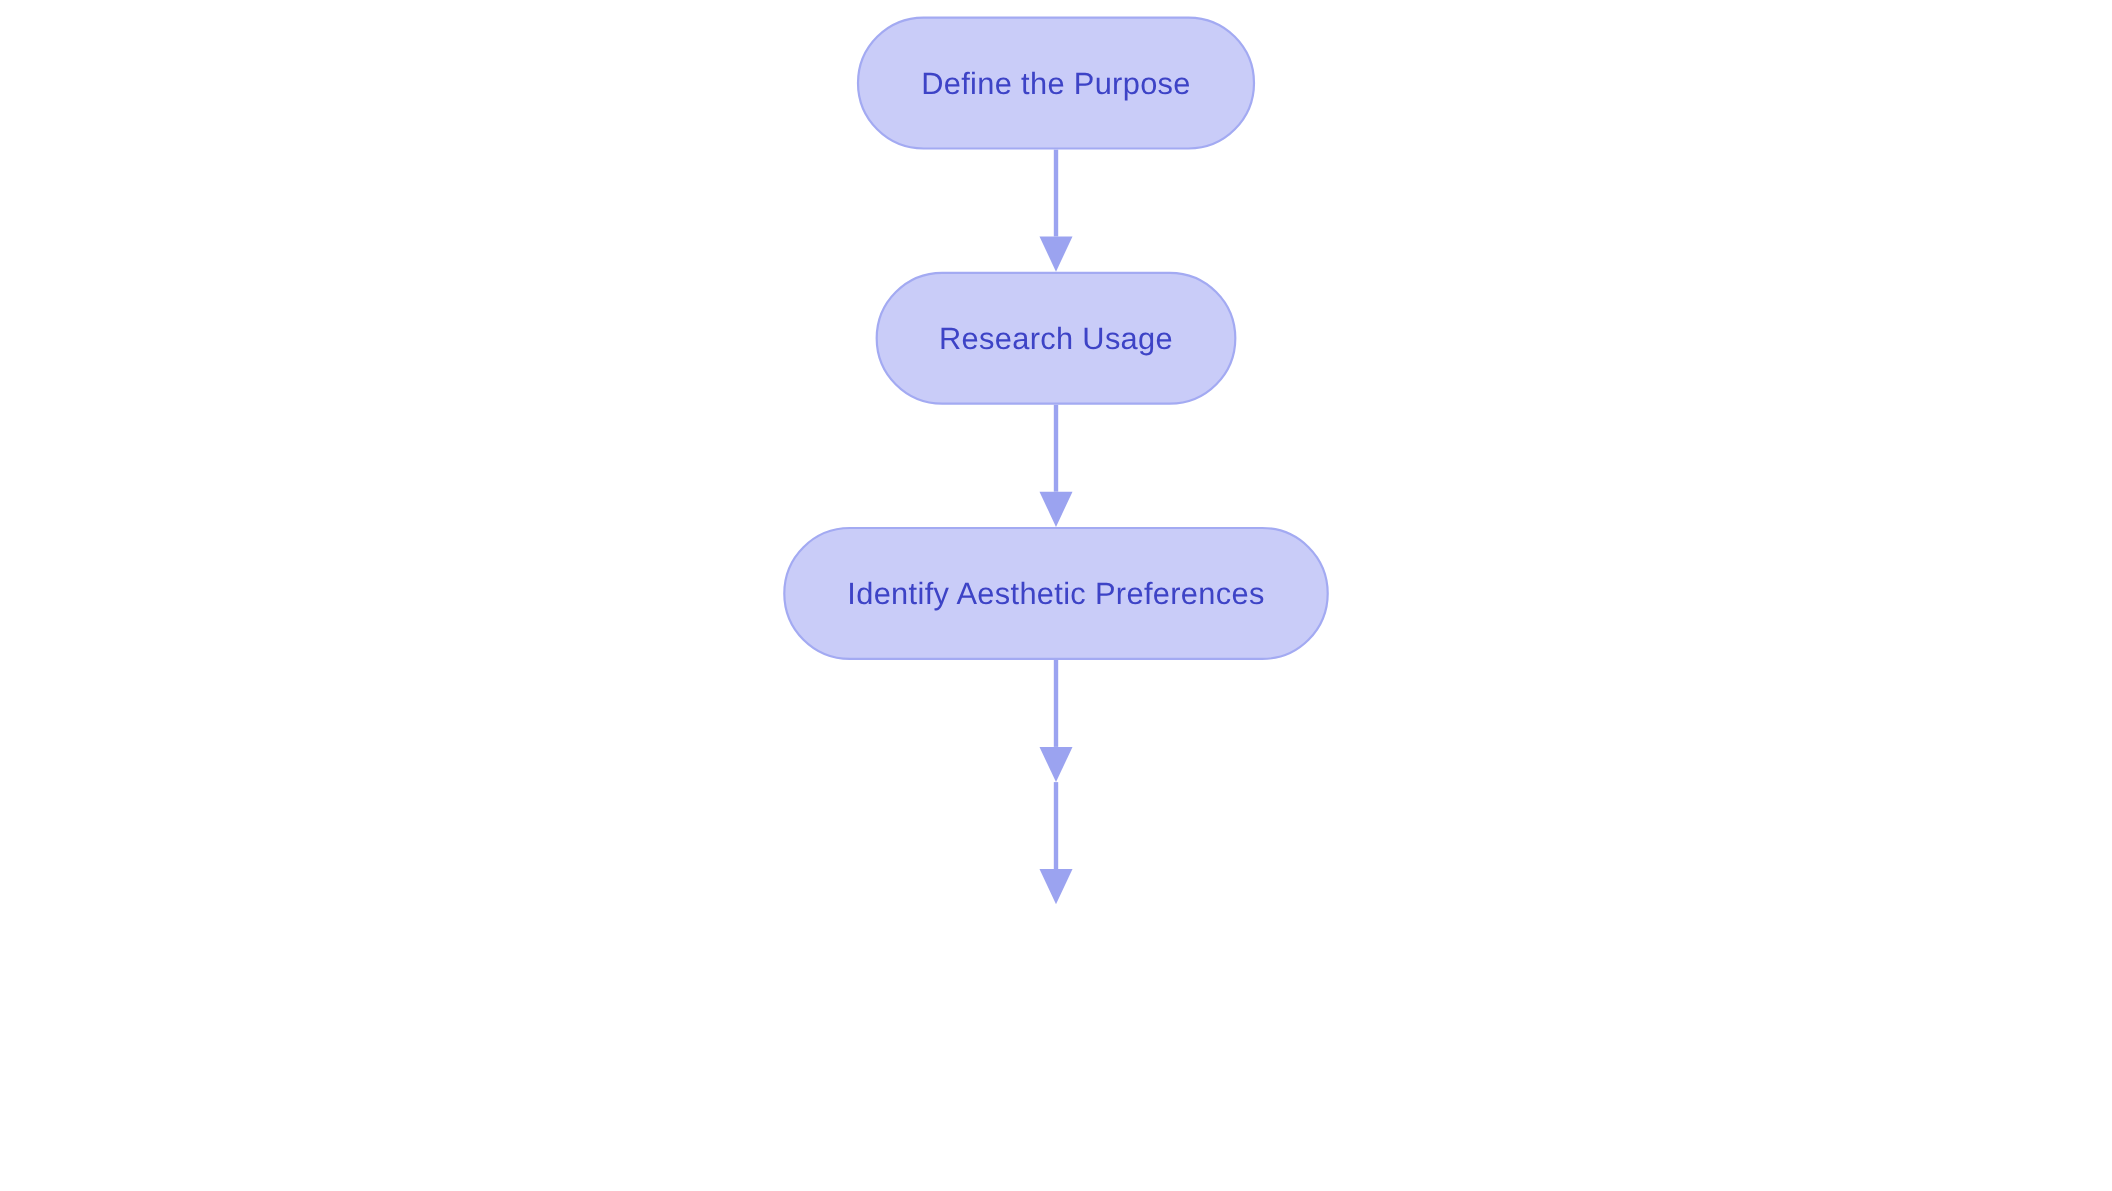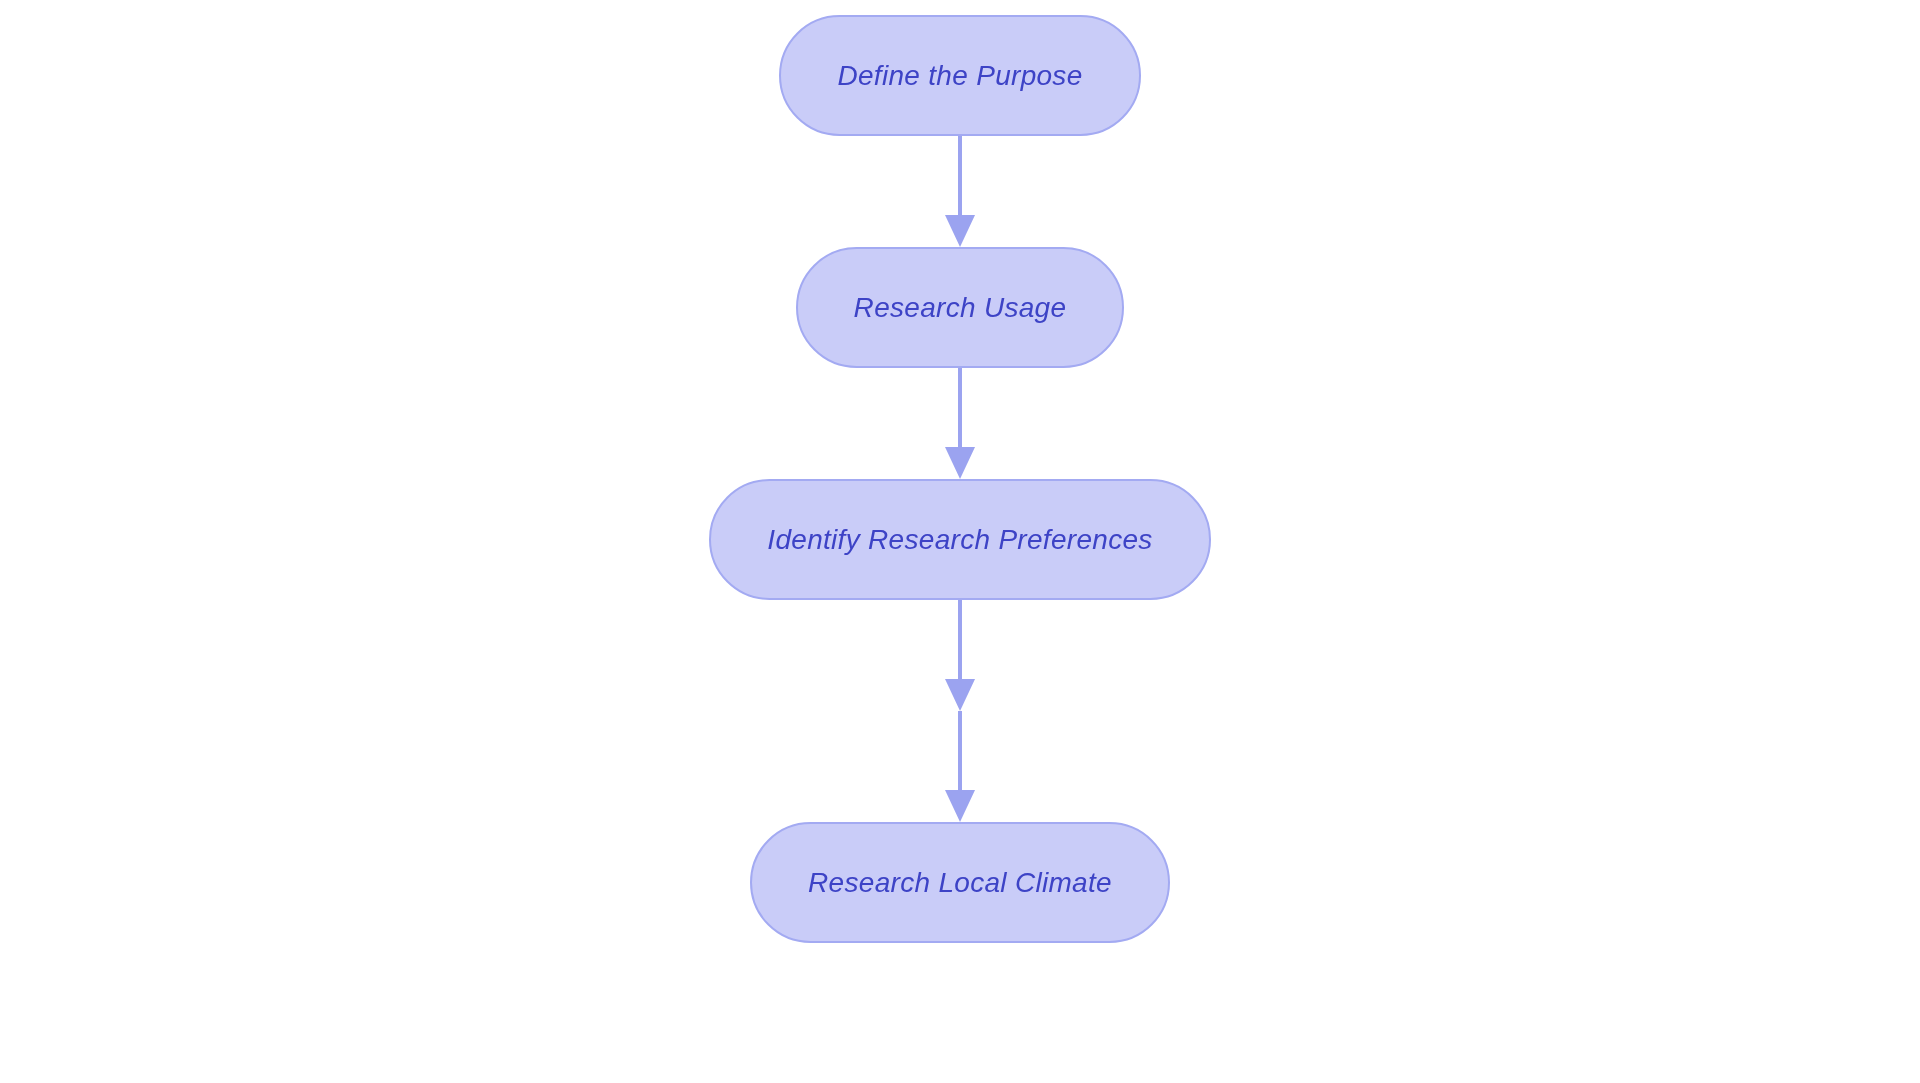--- a/index.html
+++ b/index.html
@@ -16,21 +16,20 @@
     font-family: "Liberation Sans", sans-serif;
   }
   .flow {
     position: absolute;
     top: 15px;
     left: 0;
     width: 100%;
     display: flex;
     flex-direction: column;
     align-items: center;
-    font-style: italic;
   }
   .node {
     box-sizing: border-box;
     height: 121px;
     min-width: 300px;
     padding: 0 56px;
     border-radius: 60.5px;
     background: var(--node-fill, #c9ccf8);
     border: 2px solid var(--node-border, #a3aaf2);
     display: flex;
@@ -83,32 +82,29 @@
     <div class="node">
       <span class="node-label">Research Usage</span>
     </div>
 
     <div class="arrow">
       <div class="arrow-stem"></div>
       <div class="arrow-head"></div>
     </div>
 
     <div class="node">
-      <span class="node-label">Identify Research Preferences</span>
+      <span class="node-label">Identify Aesthetic Preferences</span>
     </div>
 
     <div class="arrow">
       <div class="arrow-stem"></div>
       <div class="arrow-head"></div>
     </div>
 
 
     <div class="arrow">
       <div class="arrow-stem"></div>
       <div class="arrow-head"></div>
     </div>
 
-    <div class="node">
-      <span class="node-label">Research Local Climate</span>
-    </div>
 
   </div>
 </div>
 
 </body></html>

